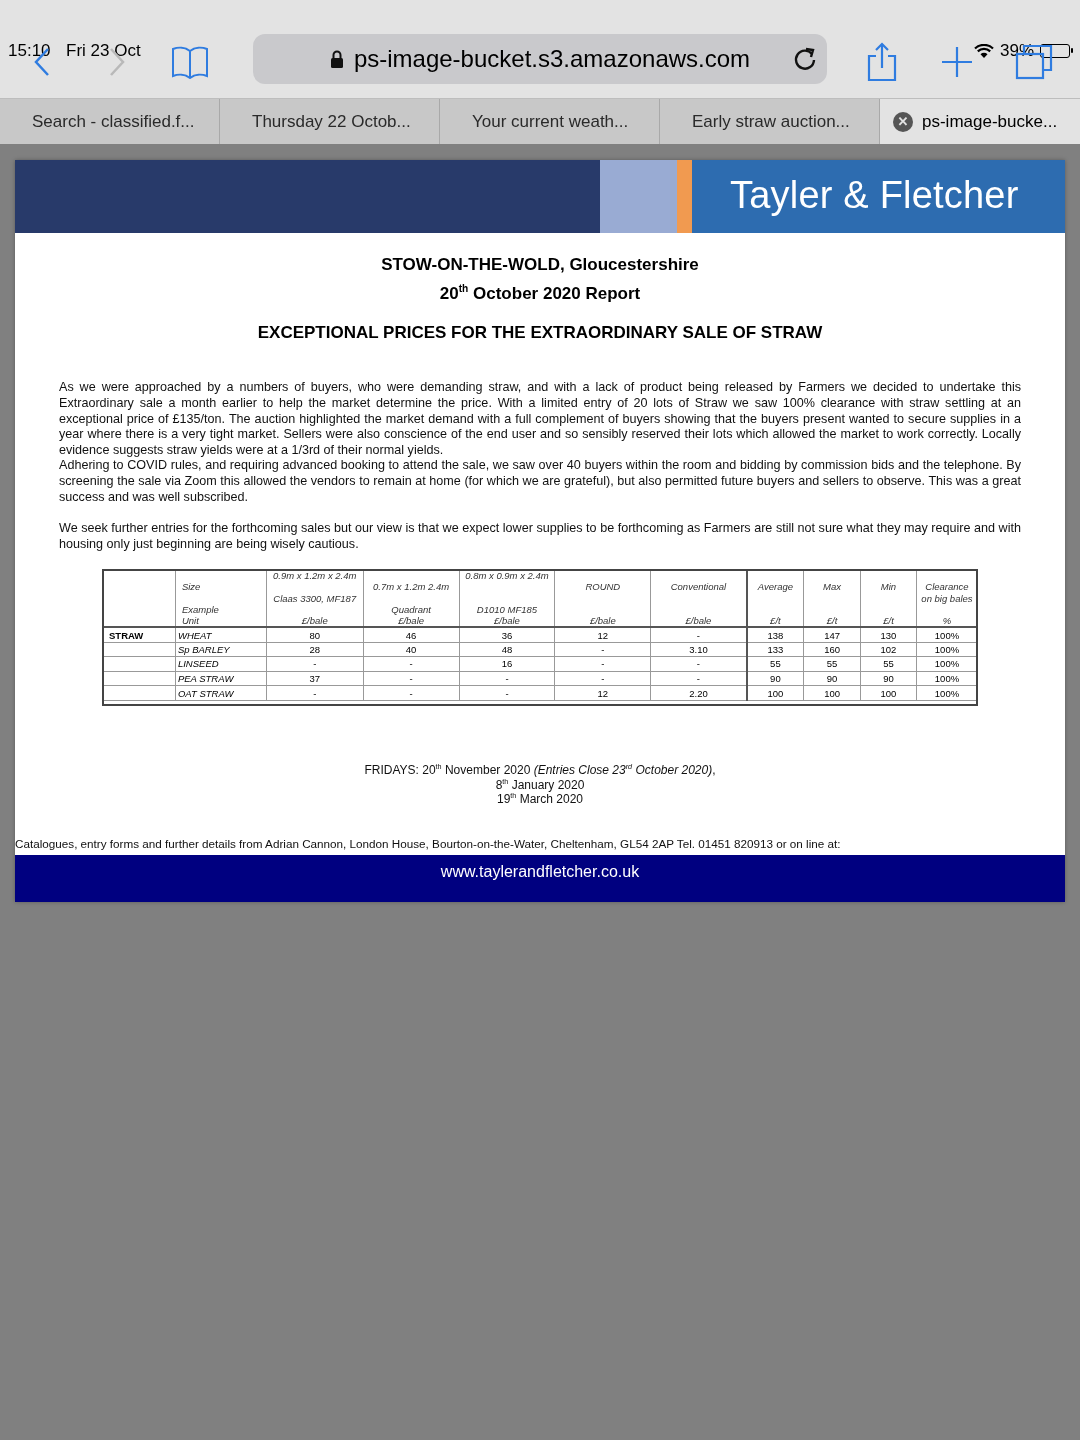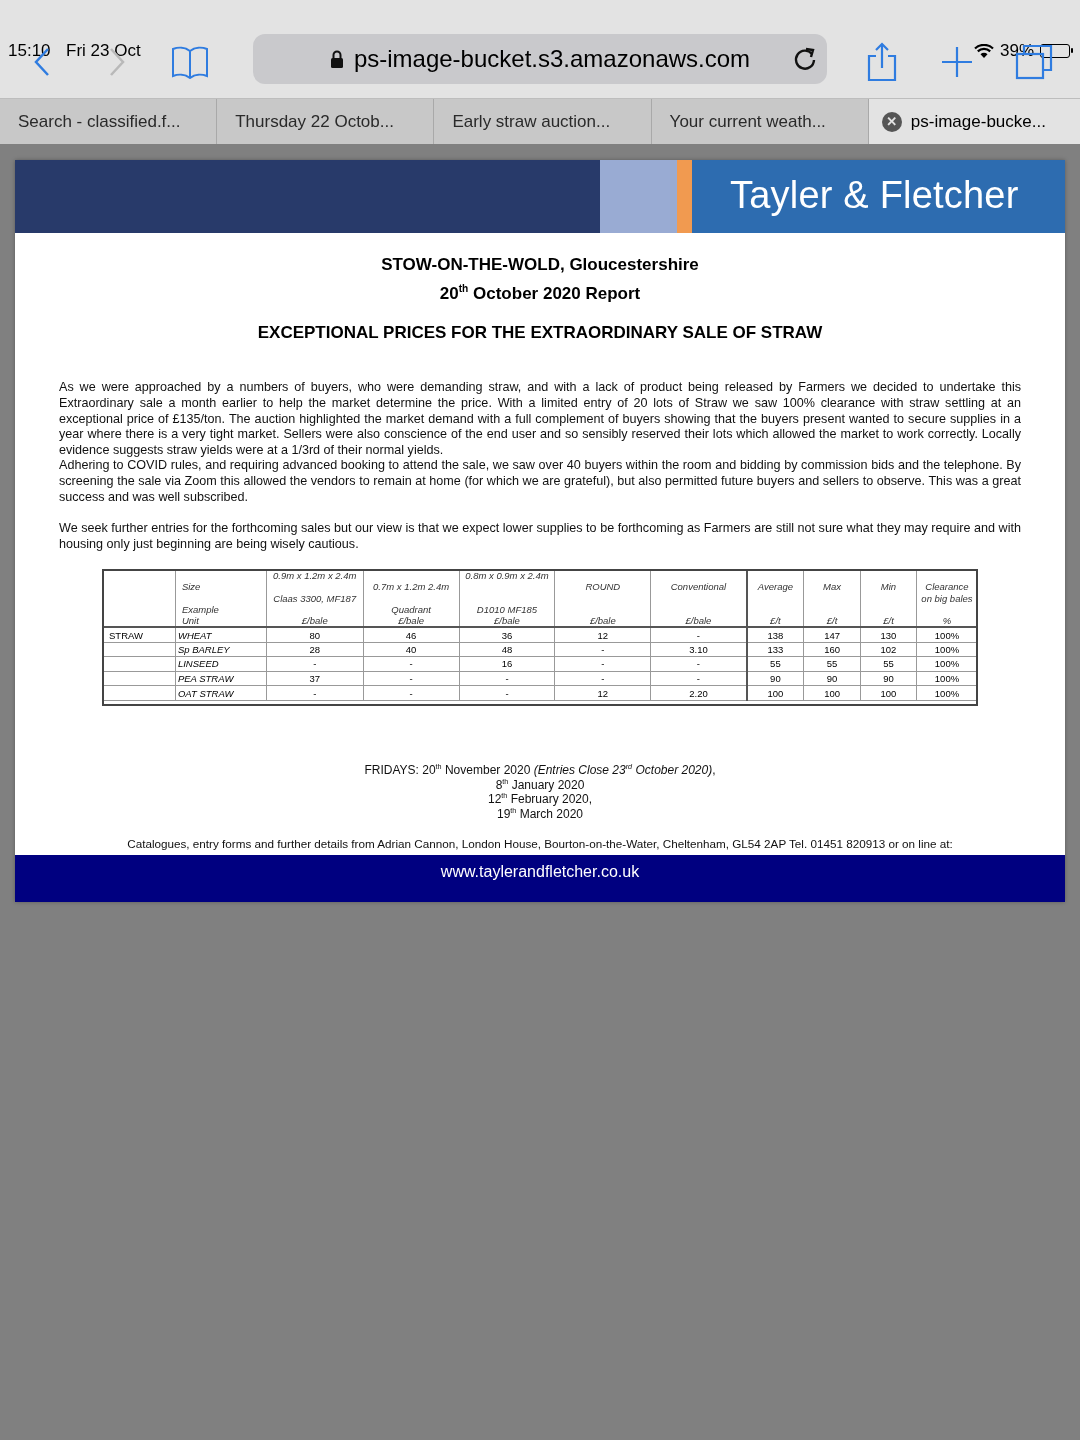--- a/index.html
+++ b/index.html
@@ -16,21 +16,21 @@
   .battery::after { content: ""; position: absolute; right: -4px; top: 3px; width: 2px; height: 5px; background: #000; border-radius: 1px; }
   .battery-fill { height: 100%; width: 39%; background: #000; border-radius: 1px; }
 
   .toolbar { position: absolute; top: 30px; left: 0; right: 0; height: 68px; }
   .tb-icon { position: absolute; top: 12px; width: 44px; height: 40px; display: flex; align-items: center; justify-content: center; color: #2f7ce0; cursor: pointer; }
   .urlbar { position: absolute; left: 253px; top: 4px; width: 574px; height: 50px; background: #c9c9cc; border-radius: 12px; display: flex; align-items: center; justify-content: center; font-size: 24px; color: #000000; cursor: text; }
   .urlbar .lock { margin-right: 10px; }
   .reload { position: absolute; right: 10px; top: 12px; }
 
   .tabs { position: absolute; top: 98px; left: 0; right: 0; height: 46px; display: flex; background: #c8c8c8; border-top: 1px solid #bdbdbd; }
-  .tab { flex: 1; border-right: 1px solid #a9a9a9; display: flex; align-items: center; padding-left: 18px; font-size: 17px; color: #2a2a2a; white-space: nowrap; overflow: hidden; cursor: pointer; }
+  .tab { flex: 1; border-right: 1px solid #a9a9a9; display: flex; align-items: center; padding-left: 32px; font-size: 17px; color: #2a2a2a; white-space: nowrap; overflow: hidden; cursor: pointer; }
   .tab.active { background: #e3e3e3; border-right: none; color: #000; padding-left: 13px; }
   .tab-close { width: 20px; height: 20px; border-radius: 50%; background: #555; color: #e3e3e3; font-size: 13px; display: inline-flex; align-items: center; justify-content: center; margin-right: 9px; font-weight: bold; }
 
   
   .page { position: absolute; left: 15px; top: 160px; width: 1050px; height: 742px; background: #fff; box-shadow: 0 0 4px rgba(0,0,0,0.3); }
   .banner { position: absolute; left: 0; top: 0; width: 1050px; height: 73px; background: #283a6a; }
   .banner-light { position: absolute; left: 585px; top: 0; width: 77px; height: 73px; background: #99abd3; }
   .banner-orange { position: absolute; left: 662px; top: 0; width: 15px; height: 73px; background: #f19a50; }
   .banner-blue { position: absolute; left: 677px; top: 0; width: 373px; height: 73px; background: #2d6cb0; }
   .brand { position: absolute; left: 715px; top: 14px; font-size: 38px; color: #fff; letter-spacing: 0.2px; }
@@ -42,28 +42,28 @@
 
   .para { position: absolute; left: 44px; width: 962px; font-size: 12.6px; line-height: 15.8px; text-align: justify; color: #111; }
   .p1 { top: 220px; }
   .p2 { top: 298px; }
   .p3 { top: 361px; }
 
   table.prices { position: absolute; left: 87px; top: 409px; width: 876px; border-collapse: collapse; font-size: 9.5px; }
   table.prices td { border: 1px solid #999; text-align: center; height: 14.6px; padding: 0 2px; }
   table.prices thead td { font-style: italic; color: #333; vertical-align: top; border-bottom: 2px solid #555; }
   table.prices tbody td.name { text-align: left; font-style: italic; }
-  table.prices td.cat { font-weight: normal; text-align: left; padding-left: 6px; }
+  table.prices td.cat { font-weight: bold; text-align: left; padding-left: 6px; }
   table.prices .thick-l { border-left: 2px solid #555; }
   .table-outline { position: absolute; left: 87px; top: 409px; width: 876px; height: 137px; border: 2px solid #444; pointer-events: none; }
   .hdr-line { display: block; line-height: 11.3px; }
 
   .next-title { position: absolute; left: 0; width: 1050px; top: 573px; text-align: center; font-weight: bold; font-size: 14.5px; }
   .dates { position: absolute; left: 0; width: 1050px; top: 603px; text-align: center; font-size: 12px; line-height: 14.6px; color: #111; }
-  .contact { position: absolute; left: 0; width: 1050px; top: 677px; text-align: center; font-size: 11.7px; color: #111; }
+  .contact { position: absolute; left: 0; width: 1050px; top: 677px; text-align: left; font-size: 11.7px; color: #111; }
   .footer { position: absolute; left: 0; top: 695px; width: 1050px; height: 47px; background: #000080; color: #fff; text-align: center; font-size: 16px; padding-top: 8px; }
 </style>
 </head>
 <body>
 
 <div class="chrome">
   <div class="status-bar">
     <span class="status-time">15:10</span>
     <span class="status-date">Fri 23 Oct</span>
     <span class="status-right">
@@ -126,24 +126,24 @@
   </div>
 
   <div class="tabs">
     <div class="tab">
         <span>Search - classified.f...</span>
       </div>
     <div class="tab">
         <span>Thursday 22 Octob...</span>
       </div>
     <div class="tab">
-        <span>Early straw auction...</span>
+        <span>Your current weath...</span>
       </div>
     <div class="tab">
-        <span>Your current weath...</span>
+        <span>Early straw auction...</span>
       </div>
     <div class="tab active">
       <span class="tab-close">✕</span>
       <span>ps-image-bucke...</span>
     </div>
   </div>
 </div>
 
 <div class="page">
   <div class="banner"></div>
@@ -299,20 +299,19 @@
         <td>100</td>
         <td>100%</td>
       </tr>
     </tbody>
   </table>
   <div class="table-outline"></div>
 
   <div class="dates">
     <div><span>FRIDAYS: 20</span><sup>th</sup><span> November 2020 </span><i><span>(Entries Close 23</span><sup>rd</sup><span> October 2020)</span></i><span>,</span></div>
     <div><span>8</span><sup>th</sup><span> January 2020</span></div>
-    <div><span>12</span><sup>th</sup><span> February 2020,</span></div>
     <div><span>19</span><sup>th</sup><span> March 2020</span></div>
   </div>
   <div class="contact">Catalogues, entry forms and further details from Adrian Cannon, London House, Bourton-on-the-Water, Cheltenham, GL54 2AP Tel. 01451 820913 or on line at:</div>
   <div class="footer">
     <span>www.taylerandfletcher.co.uk</span>
   </div>
 </div>
 
 </body></html>

